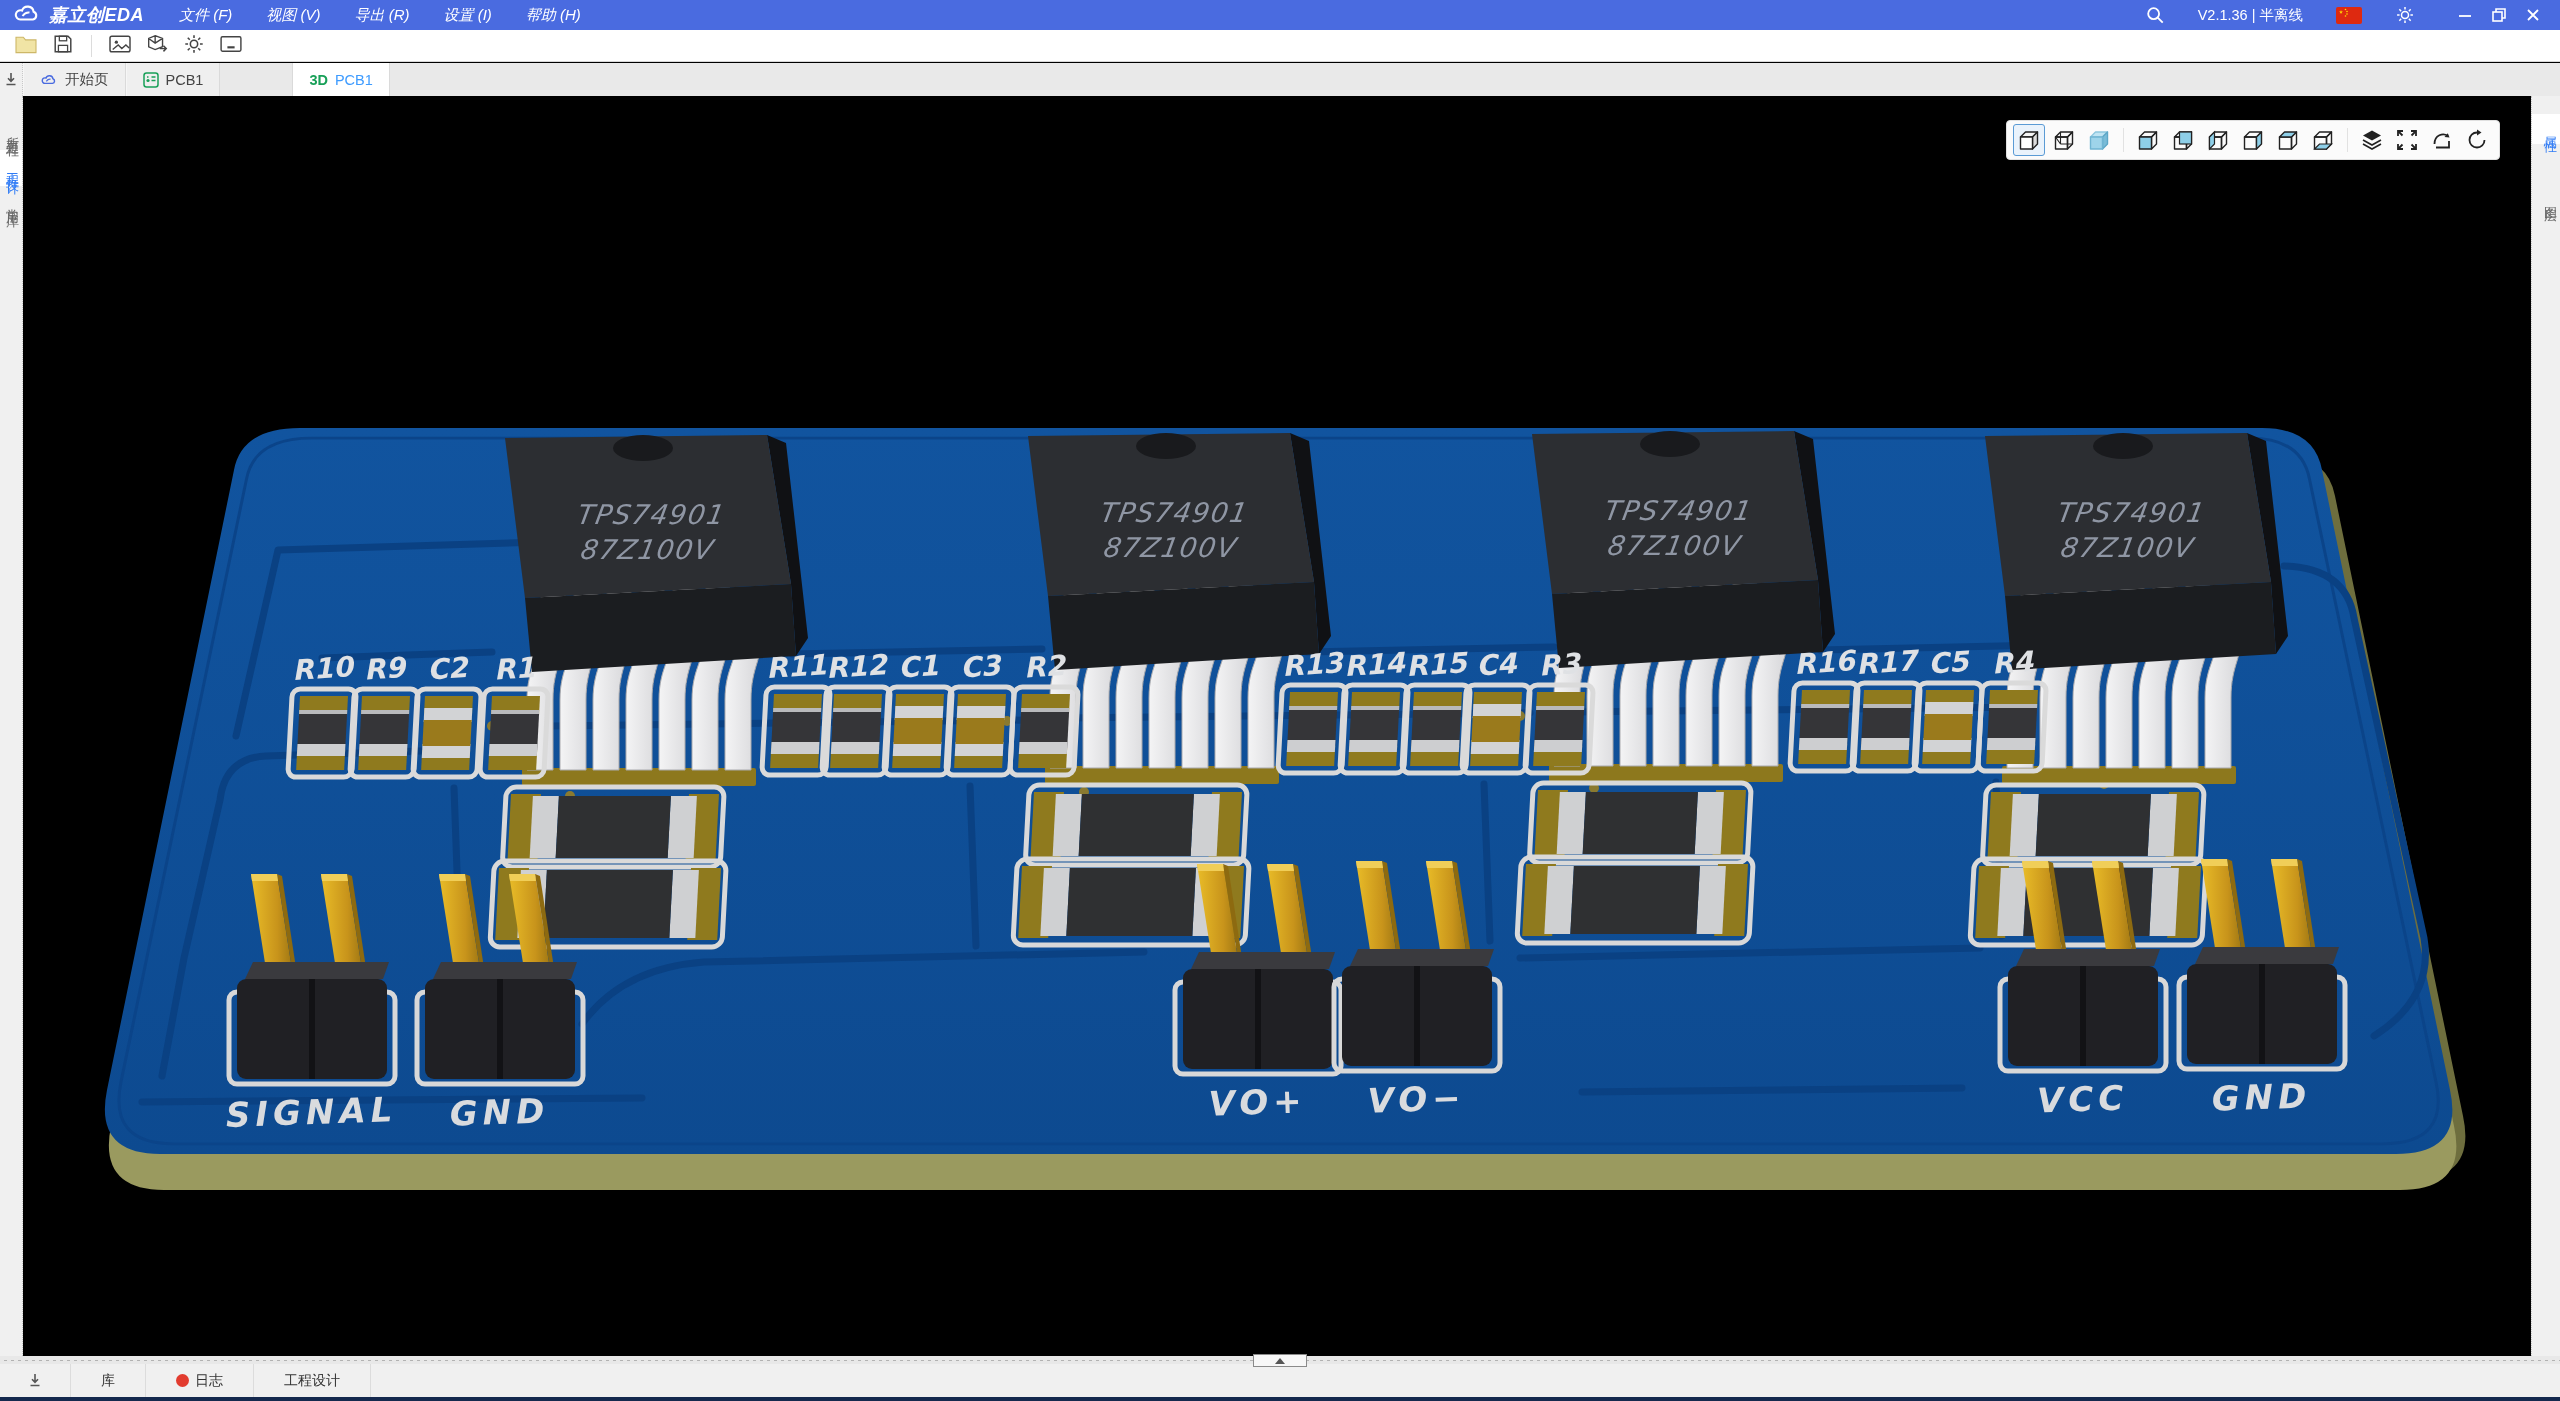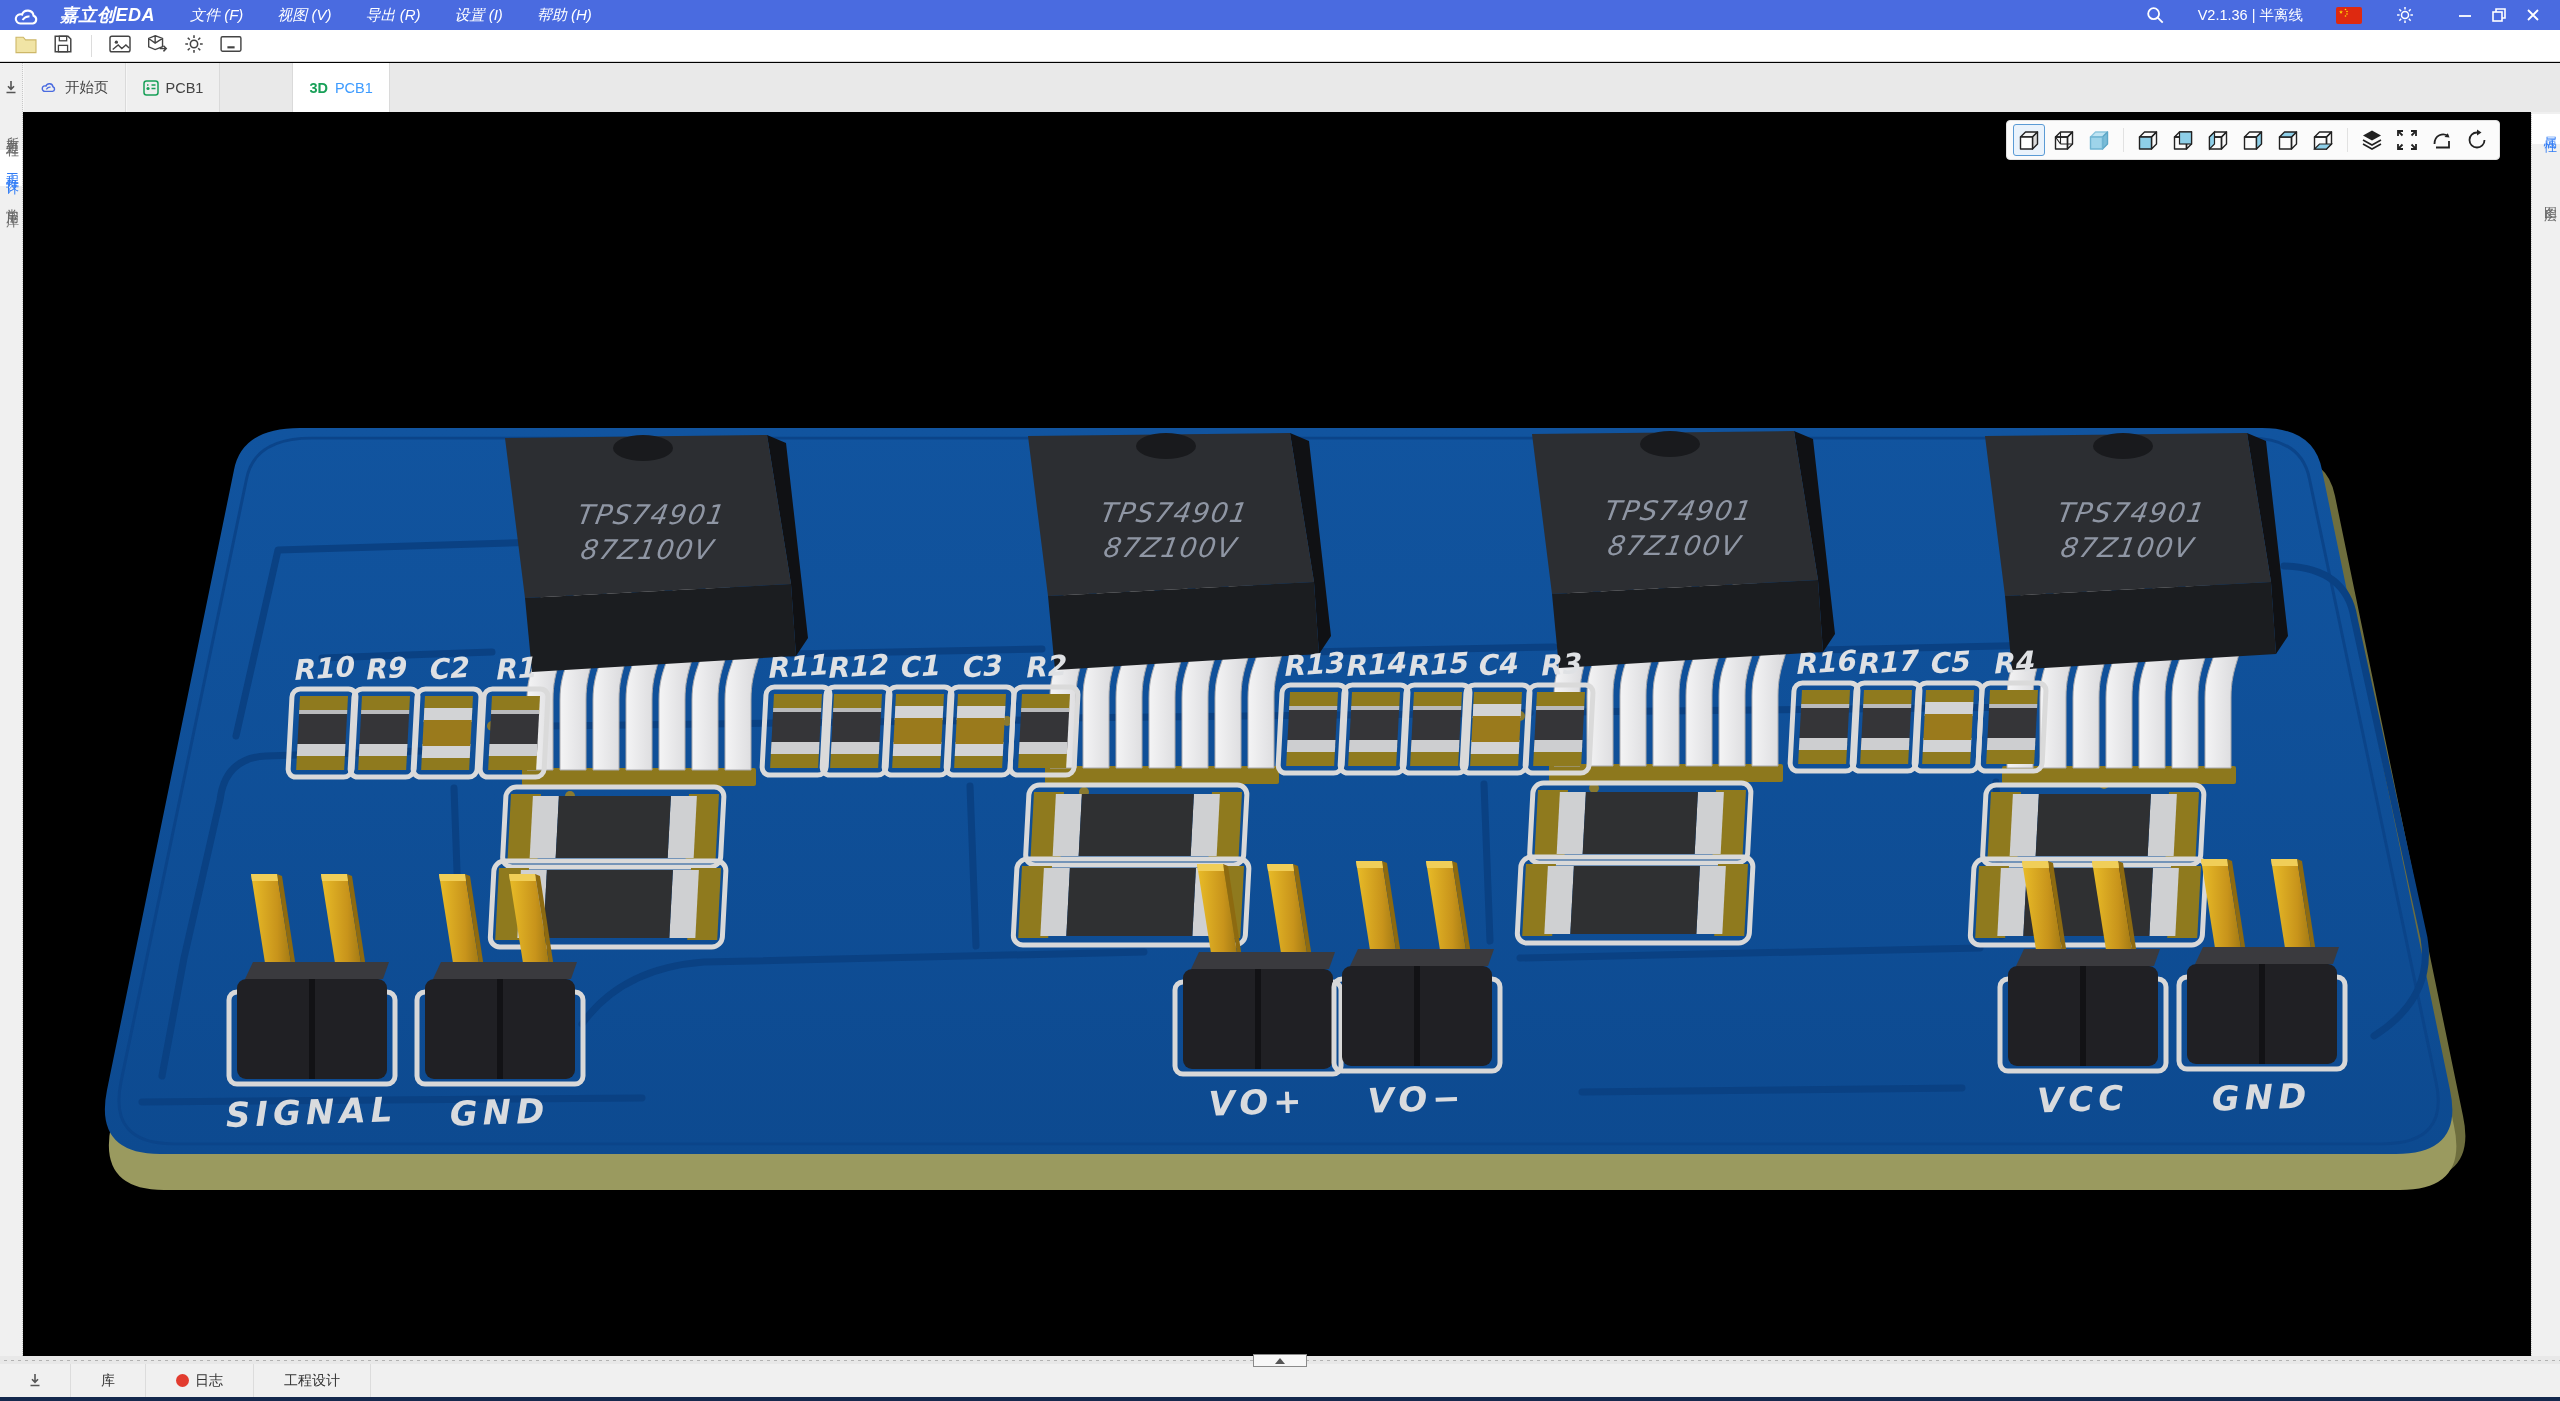--- a/index.html
+++ b/index.html
@@ -3,35 +3,35 @@
 <meta charset="utf-8">
 <style>
   html,body{margin:0;padding:0;}
   body{
     width:2560px;height:1401px;overflow:hidden;position:relative;
     font-family:"Liberation Sans",sans-serif;background:#000;user-select:none;
   }
   
   .titlebar{position:absolute;left:0;top:0;width:100%;height:30px;background:#4a6be0;
     display:flex;align-items:center;color:#fff;z-index:50;}
-  .logo{display:flex;align-items:flex-end;gap:18px;padding:0 18px 0 12px;
+  .logo{display:flex;align-items:flex-start;gap:7px;padding:0 18px 0 12px;
     font-weight:bold;font-style:italic;font-size:18px;letter-spacing:.5px;}
   .menus{display:flex;align-items:flex-start;font-style:italic;}
   .menu-item{padding:0 17px;font-size:15px;line-height:30px;cursor:default;}
   .tb-right{margin-left:auto;display:flex;align-items:center;gap:33px;padding-right:10px;font-size:14.5px;}
   .win-btn{width:34px;height:30px;display:flex;align-items:center;justify-content:center;}
   .flag{width:26px;height:17px;background:#de2910;border-radius:2px;position:relative;display:inline-block;}
   .flag svg{position:absolute;left:0;top:0;}
   
   .toolbar{position:absolute;left:0;top:30px;width:100%;height:32px;background:#fff;
     border-bottom:1px solid #d8d8d8;display:flex;align-items:center;padding-left:10px;gap:5px;box-sizing:border-box;z-index:49;}
   .tool-btn{width:32px;height:26px;display:flex;align-items:center;justify-content:center;border-radius:3px;}
   .tool-sep{width:1px;height:22px;background:#dcdcdc;margin:0 7px;}
   
-  .tabbar{position:absolute;left:0;top:63px;width:100%;height:49px;background:#e9e9e9;
+  .tabbar{position:absolute;left:0;top:63px;width:100%;height:33px;background:#e9e9e9;
     display:flex;align-items:stretch;z-index:48;}
   .pin-cell{width:22px;display:flex;align-items:center;justify-content:center;background:#f0f0f0;border-right:1px dotted #c8c8c8;}
   .tab{display:flex;align-items:center;gap:7px;padding:0 16px;font-size:14.5px;color:#444;
     background:#efefef;border-right:1px solid #dadada;border-left:1px solid #f6f6f6;}
   .tab.active{background:#fff;border-left:1px solid #dadada;}
   .tab .prefix{color:#18a058;font-weight:bold;}
   .tab.active .label{color:#3d9bff;}
   .tab.gap{margin-left:72px;}
   
   .rail{position:absolute;top:96px;bottom:45px;background:#f0f0f0;z-index:40;}

